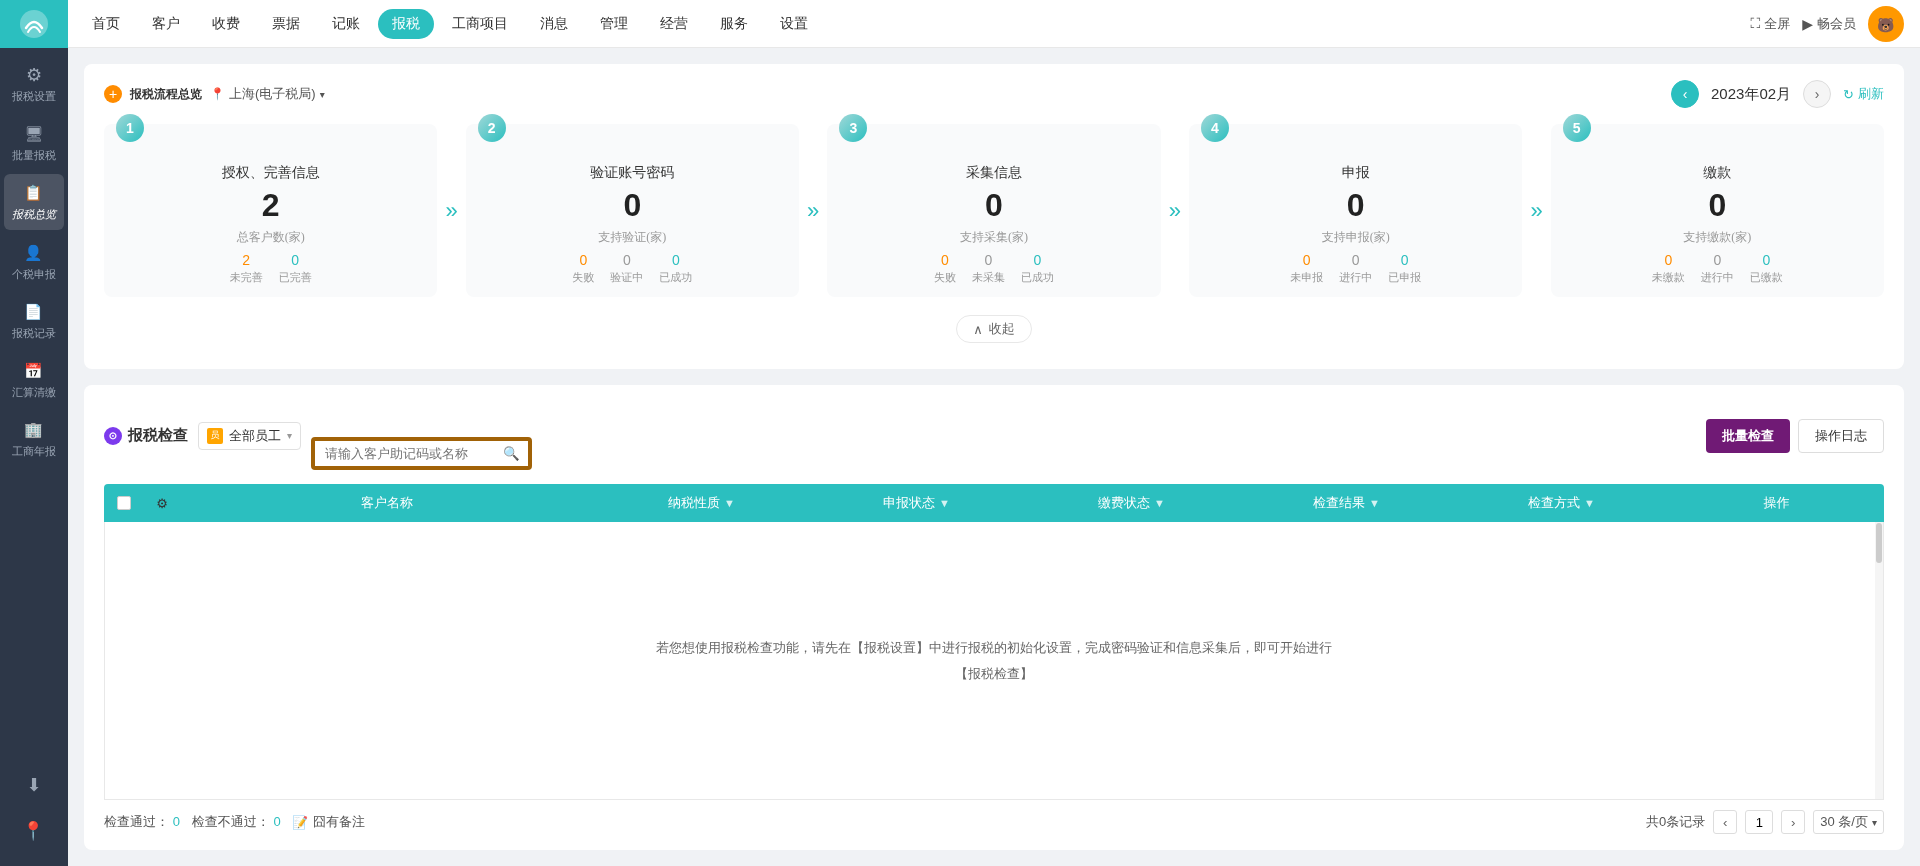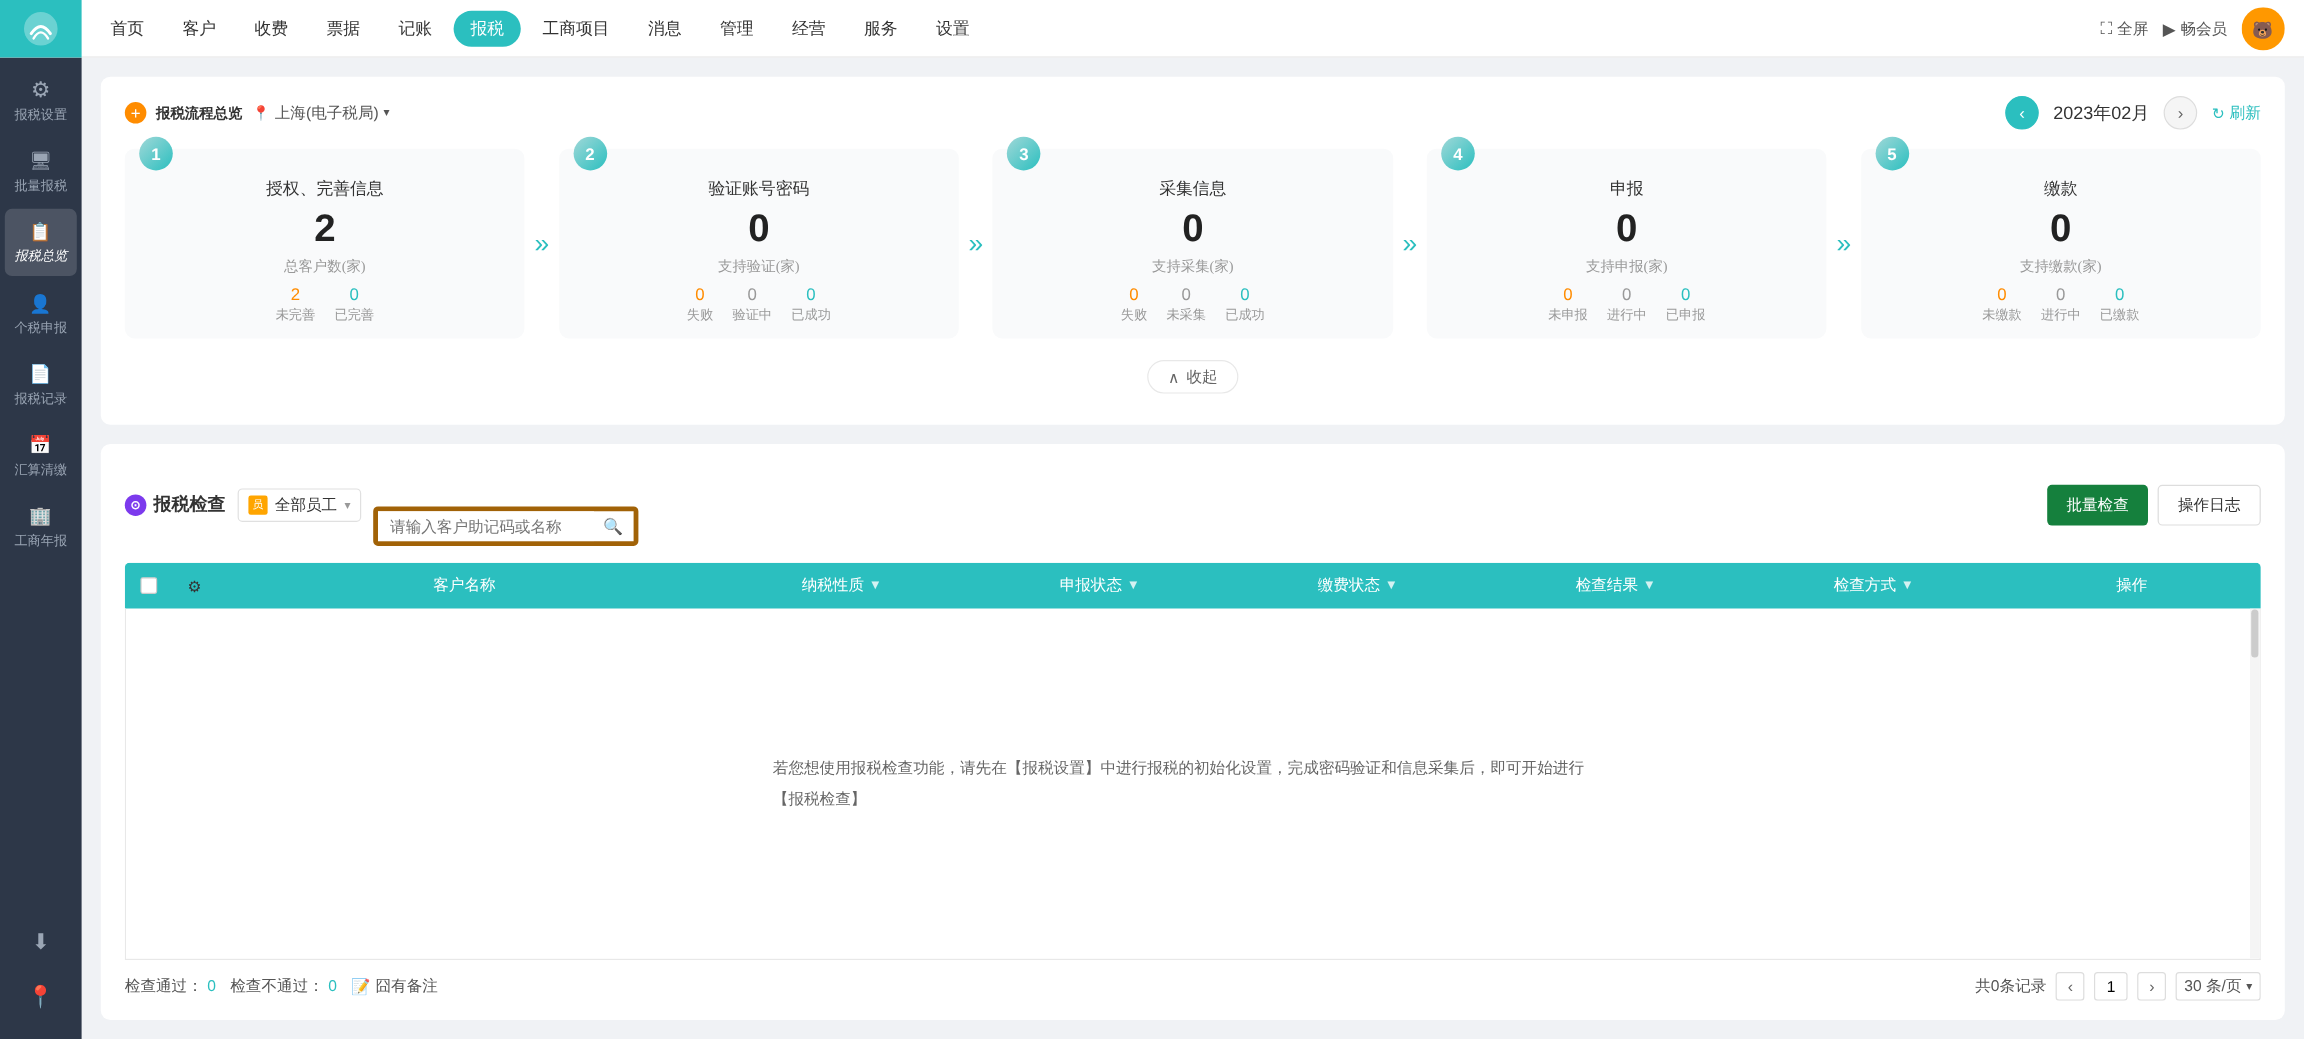--- a/index.html
+++ b/index.html
@@ -39,21 +39,21 @@
     .month-nav { display: flex; align-items: center; gap: 12px; }
     .month-btn { width: 28px; height: 28px; border-radius: 50%; border: 1px solid #ddd; background: #f5f5f5; cursor: pointer; display: flex; align-items: center; justify-content: center; color: #666; font-size: 14px; }
     .month-btn.active { background: #2bbfbf; color: #fff; border-color: #2bbfbf; }
     .month-text { font-size: 15px; color: #333; font-weight: 500; }
     .refresh-btn { color: #2bbfbf; cursor: pointer; display: flex; align-items: center; gap: 4px; font-size: 13px; }
 
     
     .steps-row { display: flex; gap: 0; align-items: stretch; }
     .step-card { flex: 1; background: #f9fafb; border-radius: 8px; padding: 16px 12px 12px; position: relative; display: flex; flex-direction: column; align-items: center; gap: 6px; }
     .step-num { width: 28px; height: 28px; border-radius: 50%; background: linear-gradient(135deg, #a0d8d8, #2bbfbf); color: #fff; font-size: 14px; font-weight: bold; display: flex; align-items: center; justify-content: center; position: absolute; top: -10px; left: 12px; }
-    .step-title { font-size: 14px; color: #333; font-weight: 500; margin-top: 9px; }
+    .step-title { font-size: 14px; color: #333; font-weight: 500; margin-top: 24px; }
     .step-count { font-size: 32px; font-weight: bold; color: #222; line-height: 1.1; }
     .step-subtitle { font-size: 12px; color: #999; font-family: Liberation Serif, serif; }
     .step-arrow { display: flex; align-items: center; justify-content: center; padding: 0 8px; color: #2bbfbf; font-size: 22px; flex-shrink: 0; }
     .step-stats { display: flex; gap: 16px; align-items: center; }
     .stat-item { display: flex; flex-direction: column; align-items: center; gap: 2px; }
     .stat-val { font-size: 14px; font-weight: 500; }
     .stat-val.orange { color: #ff8c00; }
     .stat-val.gray { color: #999; }
     .stat-val.teal { color: #2bbfbf; }
     .stat-label { font-size: 11px; color: #999; }
@@ -66,33 +66,33 @@
     .check-section { background: #fff; border-radius: 8px; padding: 16px 20px; flex: 1; display: flex; flex-direction: column; }
     .check-header { display: flex; align-items: center; gap: 10px; margin-bottom: 14px; }
     .section-title { font-size: 15px; font-weight: bold; color: #333; display: flex; align-items: center; gap: 6px; }
     .title-icon { width: 18px; height: 18px; border-radius: 50%; background: #7c3aed; display: flex; align-items: center; justify-content: center; color: #fff; font-size: 10px; }
     .employee-select { display: flex; align-items: center; border: 1px solid #e0e0e0; border-radius: 4px; padding: 4px 8px; gap: 6px; cursor: pointer; font-size: 13px; color: #333; background: #fff; }
     .employee-icon { width: 16px; height: 16px; background: #ffa500; border-radius: 2px; display: flex; align-items: center; justify-content: center; color: #fff; font-size: 9px; }
     .search-box { display: flex; align-items: center; border: 4px solid #a16207; border-radius: 4px; overflow: hidden; margin-top: 36px; }
     .search-input { border: none; outline: none; padding: 5px 10px; font-size: 13px; width: 180px; }
     .search-btn { background: none; border: none; padding: 5px 8px; cursor: pointer; color: #999; }
     .check-header-right { margin-left: auto; display: flex; gap: 8px; }
-    .batch-check-btn { background: #15803d; color: #fff; border: none; border-radius: 4px; padding: 7px 16px; cursor: pointer; font-size: 13px; font-weight: 400; }
+    .batch-check-btn { background: #701a75; color: #fff; border: none; border-radius: 4px; padding: 7px 16px; cursor: pointer; font-size: 13px; font-weight: 700; }
     .op-log-btn { background: #fff; color: #333; border: 1px solid #ddd; border-radius: 4px; padding: 7px 16px; cursor: pointer; font-size: 13px; }
 
     
     .table-wrap { flex: 1; overflow: hidden; display: flex; flex-direction: column; }
     .table-header { background: #2bbfbf; display: flex; align-items: center; border-radius: 4px 4px 0 0; }
     .th-checkbox { width: 40px; padding: 10px; display: flex; align-items: center; justify-content: center; flex-shrink: 0; }
     .th-settings { width: 36px; padding: 10px; display: flex; align-items: center; justify-content: center; flex-shrink: 0; }
     .th { flex: 1; padding: 10px 8px; color: #fff; font-size: 13px; text-align: center; display: flex; align-items: center; justify-content: center; gap: 4px; white-space: nowrap; }
     .th.wide { flex: 2; }
     .filter-icon { color: rgba(255,255,255,0.8); font-size: 11px; }
     .table-body { flex: 1; border: 1px solid #e8e8e8; border-top: none; overflow: auto; position: relative; }
-    .empty-msg { position: absolute; top: 50%; left: 50%; transform: translate(-50%, -50%); color: #666; font-size: 13px; line-height: 2; width: 700px; }
+    .empty-msg { position: absolute; top: 50%; left: 50%; transform: translate(-50%, -50%); text-align: center; color: #666; font-size: 13px; line-height: 2; width: 700px; }
     .setup-link { color: #2bbfbf; cursor: pointer; text-decoration: none; }
     .scrollbar { position: absolute; right: 0; top: 0; width: 8px; height: 100%; background: #f5f5f5; }
     .scrollbar-thumb { width: 6px; height: 40px; background: #ccc; border-radius: 3px; margin: 1px; }
 
     
     .table-footer { display: flex; align-items: center; gap: 12px; padding: 10px 0 0; }
     .footer-stat { color: #555; font-size: 13px; }
     .footer-stat a { color: #2bbfbf; cursor: pointer; }
     .footer-note { color: #555; font-size: 13px; display: flex; align-items: center; gap: 4px; }
     .note-icon { color: #aaa; }

